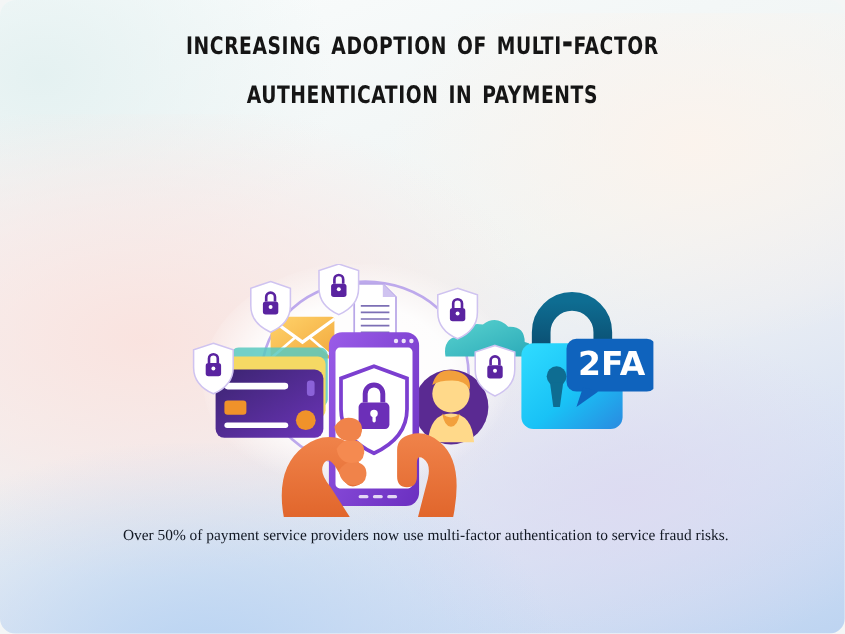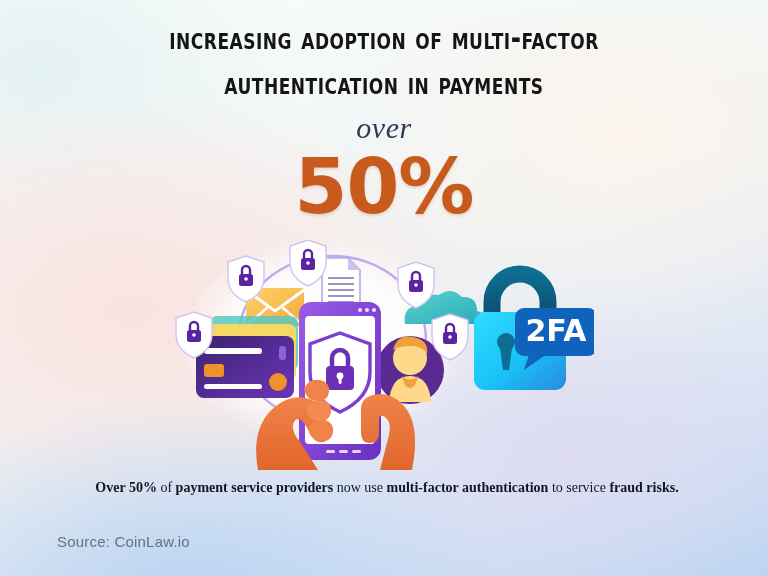--- a/index.html
+++ b/index.html
@@ -1,21 +1,21 @@
 <!DOCTYPE html>
 <html><head>
 <meta charset="utf-8">
 <style>
   html,body{margin:0;padding:0;}
   body{
     width:768px;height:576px;overflow:hidden;
     font-family:"Liberation Sans",sans-serif;
     position:relative;background:#f4f6f6;
   }
-  .stage{position:absolute;inset:0;overflow:hidden;}
+  .stage{position:absolute;inset:0;overflow:hidden;border-radius:14px;}
 
   
   .bg-base{position:absolute;inset:0;
     background:linear-gradient(160deg,#fbfdfd 0%,#f3f7f7 28%,#f0f4f3 46%,#e9edf3 62%,#d8e2f4 80%,#bdd4f1 100%);}
   .bg-pink{position:absolute;left:-6%;top:18%;width:72%;height:74%;
     background:radial-gradient(ellipse at 32% 48%,rgba(250,226,222,.95) 0%,rgba(250,230,228,.62) 38%,rgba(250,232,232,0) 70%);}
   .bg-peach{position:absolute;left:46%;top:2%;width:60%;height:52%;
     background:radial-gradient(ellipse at 60% 40%,rgba(252,243,236,.9) 0%,rgba(246,243,238,0) 72%);}
   .bg-lav{position:absolute;left:42%;top:52%;width:62%;height:52%;
     background:radial-gradient(ellipse at 52% 50%,rgba(221,218,241,.85) 0%,rgba(214,216,240,0) 72%);}
@@ -49,21 +49,21 @@
 
   
   .art{position:absolute;left:174px;top:240px;width:420px;height:230px;}
   .art svg{display:block;}
 
   
   .caption{
     position:absolute;left:64px;right:58px;top:476px;text-align:center;
     font-family:"Liberation Serif","DejaVu Serif",serif;
     font-size:14px;line-height:23px;color:#111722;}
-  .caption b{font-weight:700;}
+  .caption b{font-weight:400;}
 
   
   .source{
     position:absolute;left:57px;top:533px;
     font-family:"Liberation Sans",sans-serif;
     font-size:15px;color:#6c7078;letter-spacing:.2px;}
 </style>
 </head>
 <body>
 
@@ -76,24 +76,20 @@
   <div class="bg-lav"></div>
   <div class="bg-blue"></div>
 
   <div class="title-wrap">
     <div class="title" style="color: rgb(21, 21, 21);">
       <span class="ln">Increasing Adoption of Multi-Factor</span>
       <span class="ln">Authentication in Payments</span>
     </div>
   </div>
 
-  <div class="stat">
-    <div class="stat-over" style="color: rgb(43, 58, 82);">over</div>
-    <div class="stat-big" style="color: rgb(199, 90, 28);">50%</div>
-  </div>
 
   <div class="art">
     <svg width="420" height="230" viewBox="0 0 420 230" xmlns="http://www.w3.org/2000/svg">
       <defs>
         <radialGradient id="glow" cx="46%" cy="48%" r="48%">
           <stop offset="0%" stop-color="#ffffff" stop-opacity="1"></stop>
           <stop offset="62%" stop-color="#ffffff" stop-opacity=".88"></stop>
           <stop offset="100%" stop-color="#ffffff" stop-opacity="0"></stop>
         </radialGradient>
         <linearGradient id="lockBody" x1="0" y1="0" x2="1" y2="1">
@@ -251,15 +247,14 @@
           <text x="382" y="101" text-anchor="middle" font-family="DejaVu Sans, Liberation Sans, sans-serif" font-size="30" font-weight="700" fill="#ffffff">2FA</text>
         </g>
       </g>
     </svg>
   </div>
 
   <div class="caption" style="color: rgb(17, 23, 34);">
     <span><b>Over 50%</b><span> of </span><b>payment service providers</b><span> now use </span><b>multi-factor authentication</b><span> to service </span><b>fraud risks.</b></span>
   </div>
 
-  <div class="source" style="color: rgb(108, 112, 120);">Source: CoinLaw.io</div>
 
 </div>
 
 </body></html>

